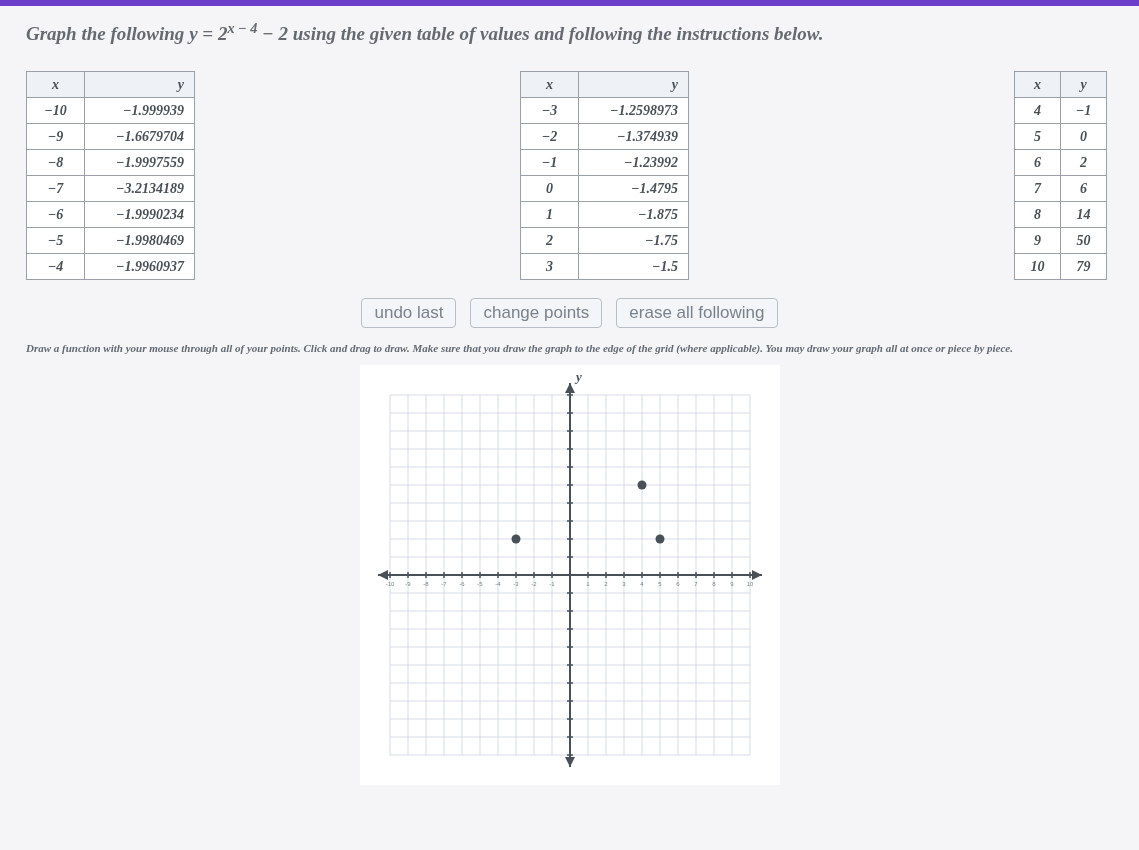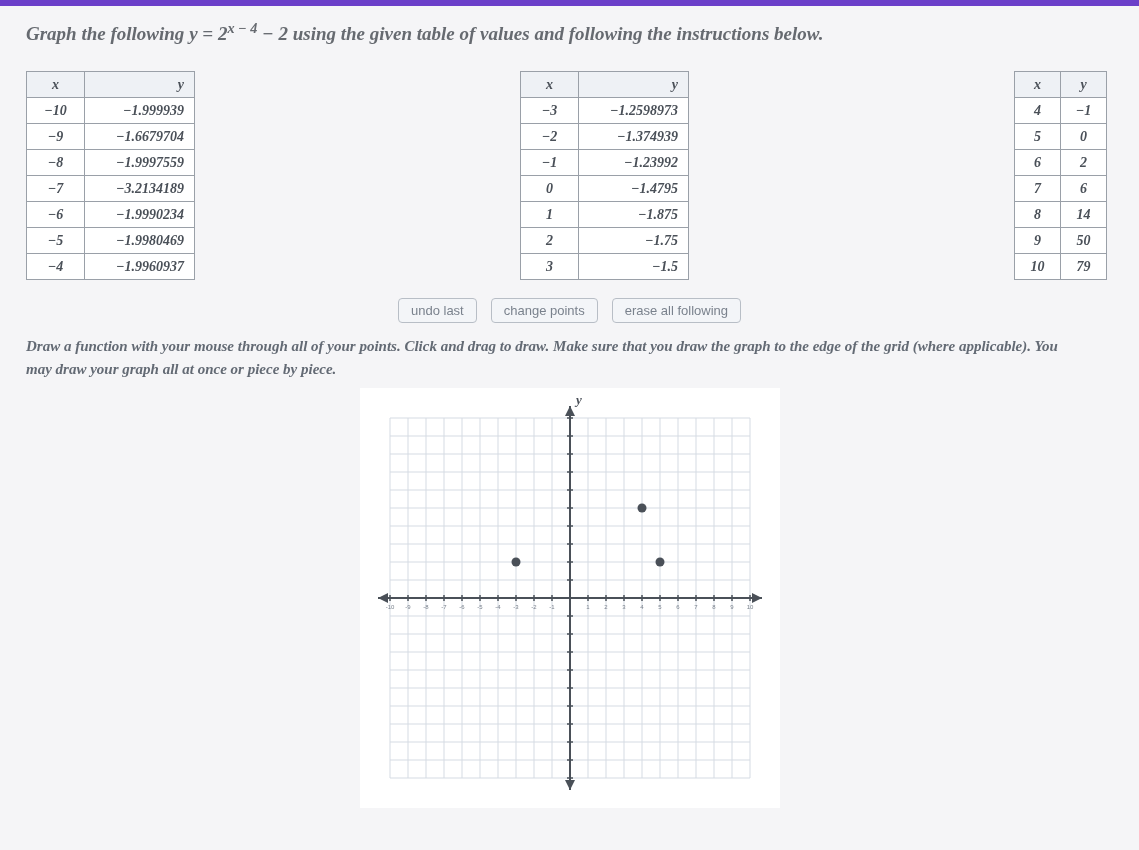--- a/index.html
+++ b/index.html
@@ -63,29 +63,29 @@
   .controls {
     display: flex;
     justify-content: center;
     gap: 14px;
     margin-bottom: 12px;
   }
   .ctrl-btn {
     border: 1px solid #b8bec6;
     background: #f3f5f8;
     color: #7a828d;
-    font-size: 13px;
+    font-size: 17px;
     padding: 4px 12px;
     border-radius: 4px;
     font-family: sans-serif;
     filter: blur(0.5px);
     cursor: pointer;
   }
   .instr {
-    font-size: 15px;
+    font-size: 11px;
     color: #636a74;
     font-weight: bold;
     font-style: italic;
     line-height: 1.5;
     filter: blur(0.5px);
     max-width: 1060px;
     margin-bottom: 8px;
   }
   .graph-wrap {
     display: flex;

